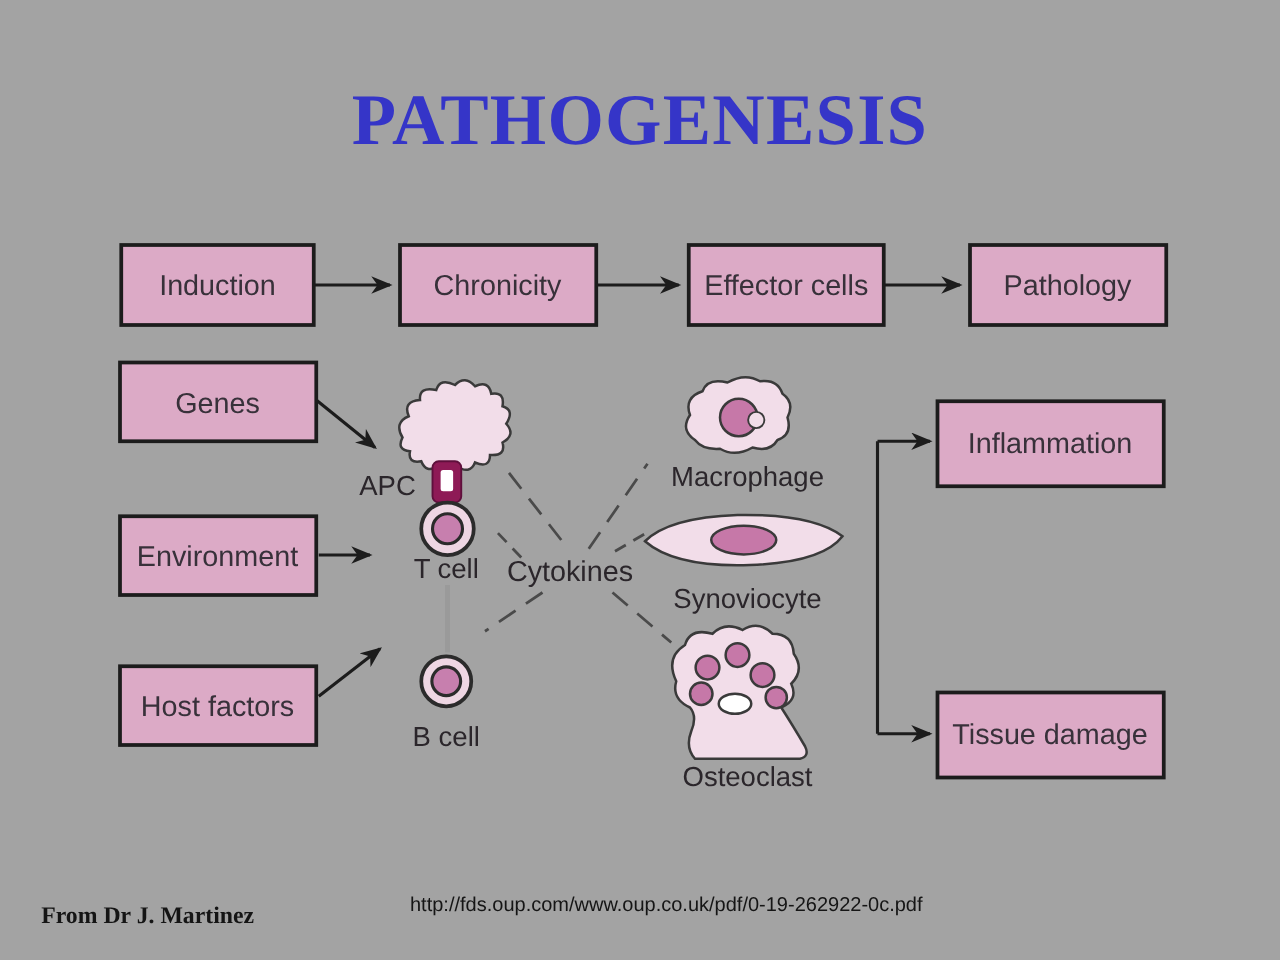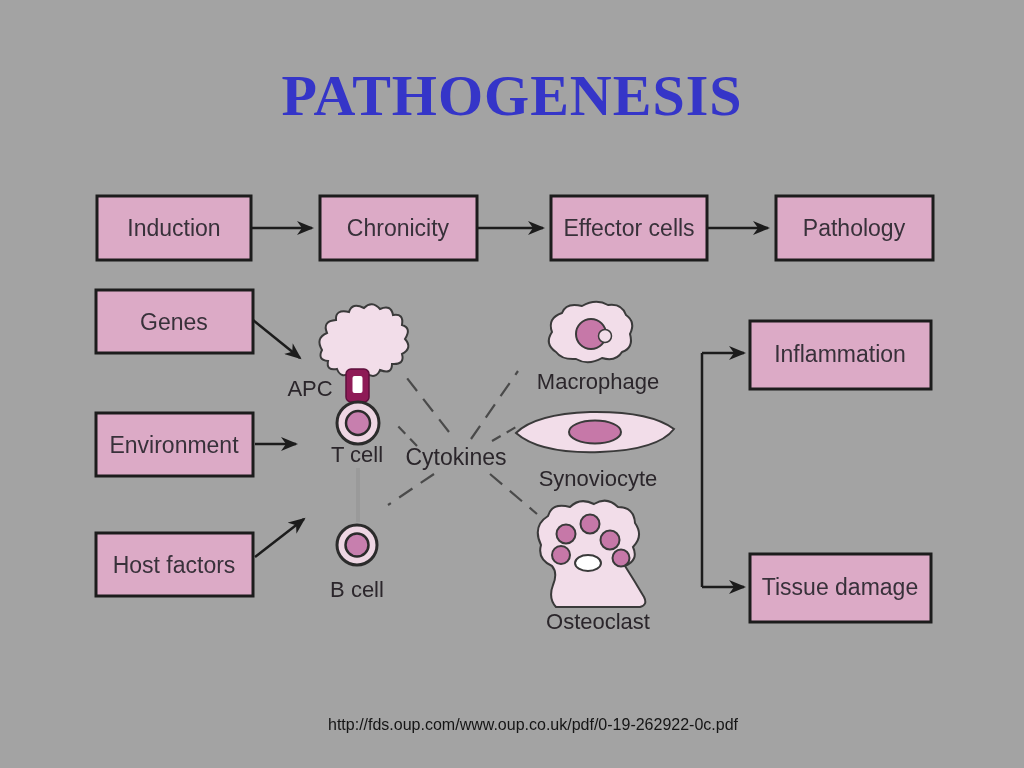--- a/index.html
+++ b/index.html
@@ -164,15 +164,16 @@
 
     <text class="celllabel" x="310" y="396">APC</text>
     <text class="celllabel" x="357" y="462">T cell</text>
     <text class="celllabel" x="456" y="465" style="font-size:23px">Cytokines</text>
     <text class="celllabel" x="357" y="597">B cell</text>
     <text class="celllabel" x="598" y="389">Macrophage</text>
     <text class="celllabel" x="598" y="486">Synoviocyte</text>
     <text class="celllabel" x="598" y="629">Osteoclast</text>
   </svg>
 
+  <div class="credit">From Dr J. Martinez</div>
   <div class="url">http://fds.oup.com/www.oup.co.uk/pdf/0-19-262922-0c.pdf</div>
 
 </div>
 
 </body></html>

